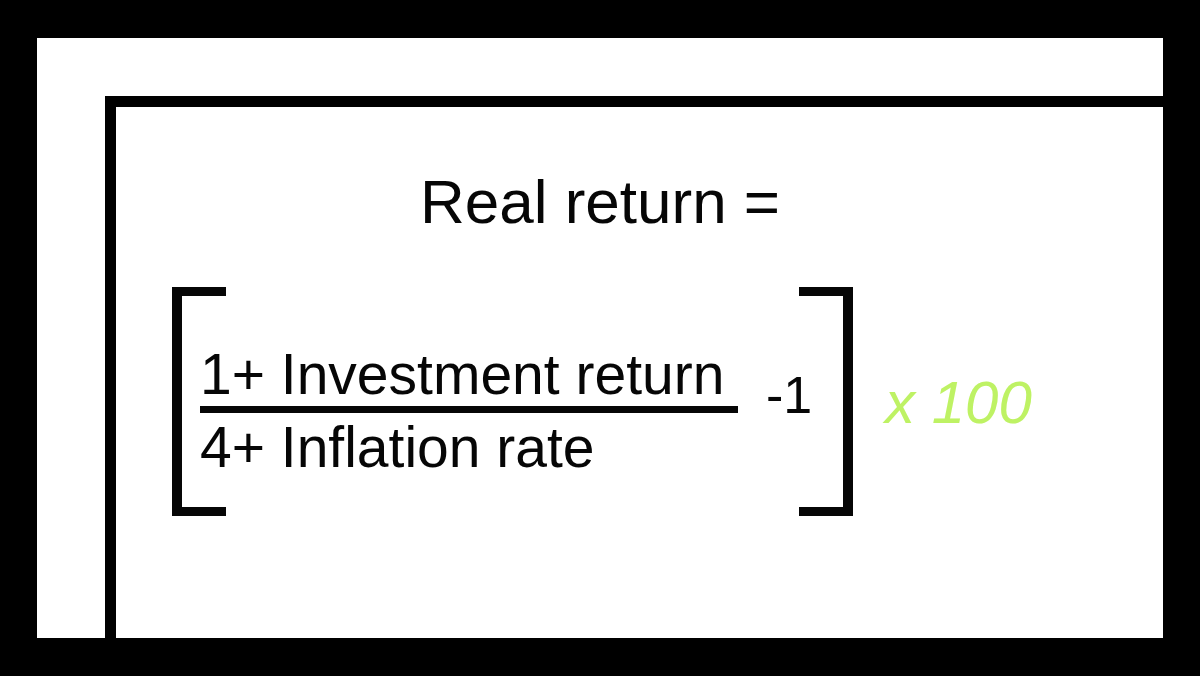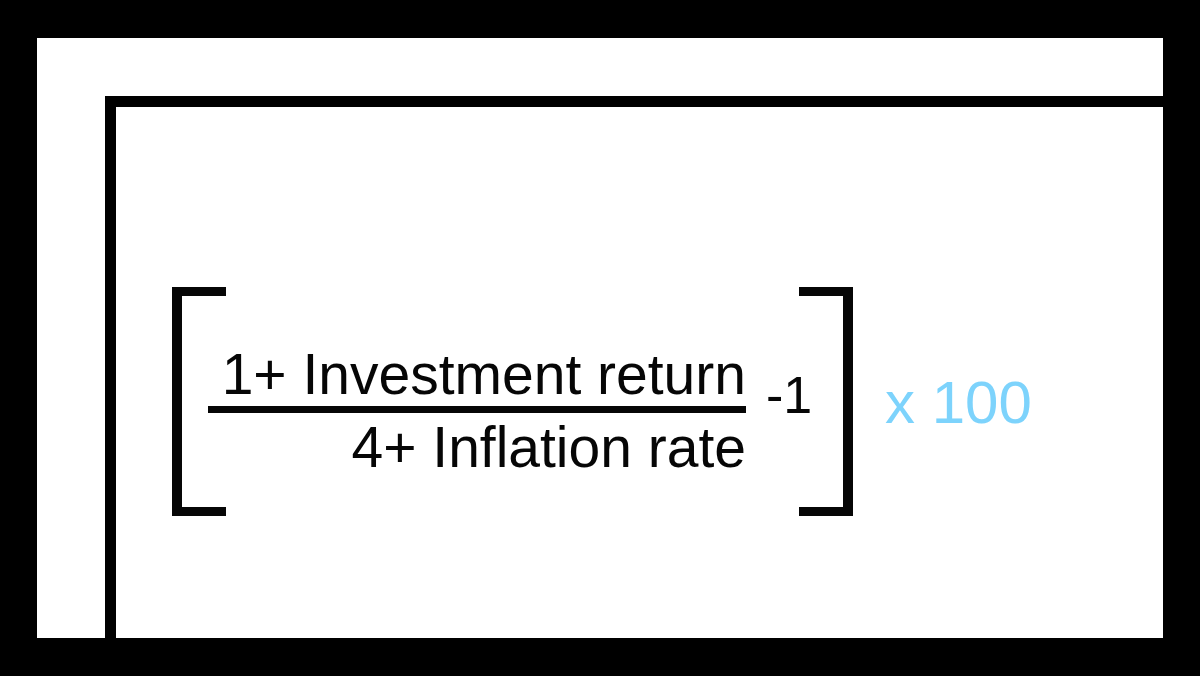--- a/index.html
+++ b/index.html
@@ -57,24 +57,24 @@
     border-bottom: 9px solid #060606;
   }
   .bracket.right {
     left: 799px;
     border-right: 10px solid #060606;
     border-top: 9px solid #060606;
     border-bottom: 9px solid #060606;
   }
   .fraction {
     position: absolute;
-    left: 208px;
+    left: 200px;
     top: 345px;
     width: 538px;
-    text-align: right;
+    text-align: left;
     color: #060606;
   }
   .numerator {
     font-size: 57px;
     line-height: 58px;
     white-space: pre;
   }
   .frac-bar {
     height: 7px;
     background: #060606;
@@ -97,32 +97,34 @@
     line-height: 52px;
     color: #060606;
     white-space: pre;
   }
   .multiplier {
     position: absolute;
     left: 885px;
     top: 372px;
     font-size: 60px;
     line-height: 62px;
-    color: #7dd3fc;
+    color: #bef264;
     white-space: pre;
+    font-style: italic;
   }
 </style>
 </head>
 <body>
 
 <div class="stage">
   <div class="panel">
     <div class="inner-frame"></div>
   </div>
 
+  <div class="title">Real return =</div>
 
   <div class="bracket left"></div>
 
   <div class="fraction">
     <div class="numerator">1+ Investment return</div>
     <div class="frac-bar"></div>
     <div class="denominator">4+ Inflation rate</div>
   </div>
 
   <div class="minus-one">-1</div>

